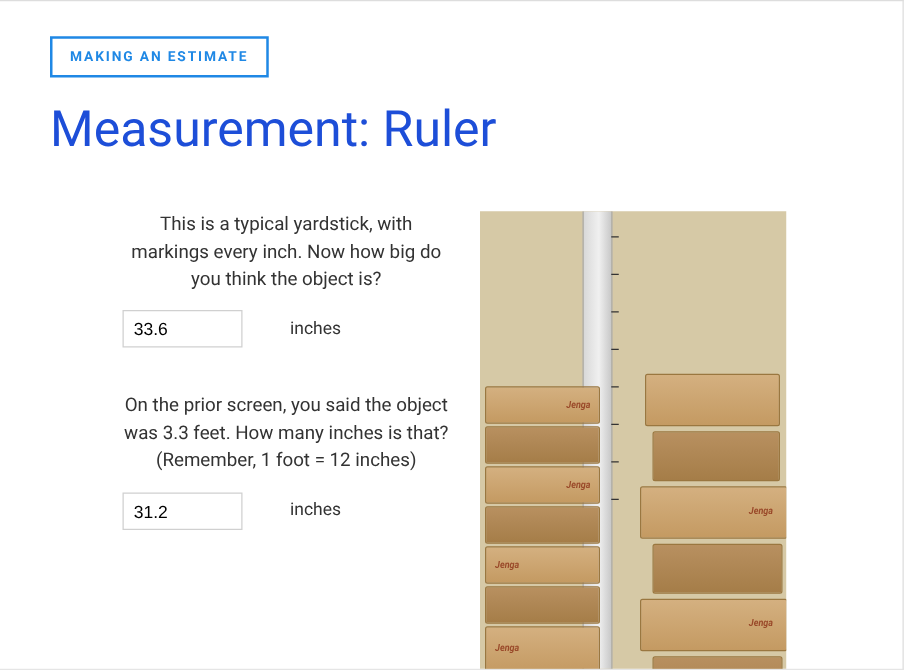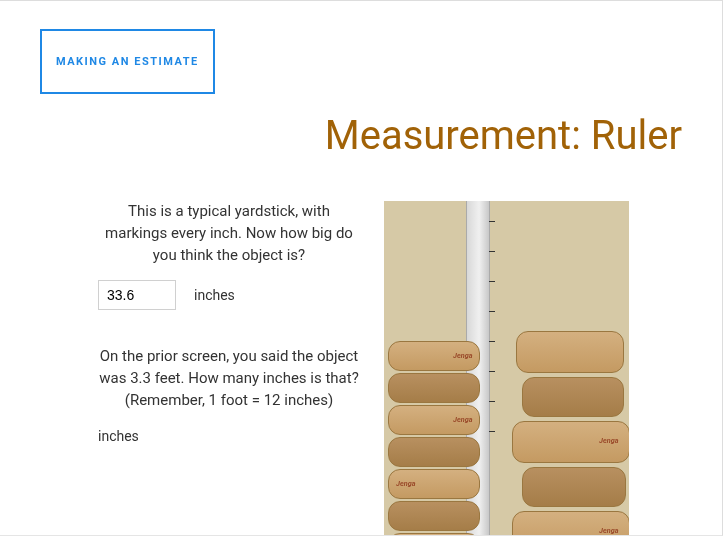--- a/index.html
+++ b/index.html
@@ -16,58 +16,57 @@
   .page {
     padding: 28px 40px 0 40px;
   }
   .badge {
     display: inline-block;
     border: 2px solid #1f88e5;
     color: #1f88e5;
     font-size: 11px;
     font-weight: 700;
     letter-spacing: 1.5px;
-    padding: 24px 14px;
+    padding: 8px 14px;
     text-transform: uppercase;
     margin-bottom: 18px;
   }
   .title {
     font-size: 40px;
     font-weight: 400;
-    color: #a16207;
+    color: #1d4ed8;
     margin-bottom: 42px;
-    text-align: right;
   }
   .content {
     display: flex;
     gap: 24px;
   }
   .left {
     flex: 0 0 320px;
     padding-left: 58px;
     font-size: 15px;
     color: #333;
     line-height: 1.45;
   }
   .q { margin-bottom: 14px; text-align: center; }
   .row {
     display: flex;
     align-items: center;
     gap: 18px;
     margin-bottom: 36px;
   }
   .row input {
-    width: 78px;
+    width: 96px;
     height: 30px;
     border: 1px solid #d0d0d0;
     padding: 4px 8px;
     font-size: 14px;
     background: #fff;
   }
-  .unit { font-size: 14px; color: #333; }
+  .unit { font-size: 14px; color: #333; margin-left: 20px; }
   .right {
     flex: 0 0 245px;
   }
   .img-box {
     width: 245px;
     height: 370px;
     background: #d6c9a6;
     position: relative;
     overflow: hidden;
   }
@@ -85,21 +84,21 @@
     position: absolute;
     right: -6px;
     width: 6px;
     height: 1px;
     background: #333;
   }
   .block {
     position: absolute;
     background: linear-gradient(180deg, #d4b080 0%, #c49a62 100%);
     border: 1px solid #9a7740;
-    border-radius: 12px;
+    border-radius: 2px;
   }
   .block.dark { background: linear-gradient(180deg, #b89060 0%, #a57d48 100%); }
   .logo {
     position: absolute;
     font-size: 8px;
     color: #9a4a2a;
     font-style: italic;
     font-weight: bold;
     transform: scaleX(0.9);
   }
@@ -114,20 +113,21 @@
   <div class="content">
     <div class="left">
       <p class="q">This is a typical yardstick, with markings every inch. Now how big do you think the object is?</p>
       <div class="row">
         <input type="text" value="33.6" style="">
         <span class="unit">inches</span>
       </div>
 
       <p class="q">On the prior screen, you said the object was 3.3 feet. How many inches is that? (Remember, 1 foot = 12 inches)</p>
       <div class="row">
+        <input type="text" value="31.2" style="">
         <span class="unit">inches</span>
       </div>
     </div>
 
     <div class="right">
       <div class="img-box">
 
         <div class="ruler">
           <div class="tick" style="top:20px"></div>
           <div class="tick" style="top:50px"></div>

